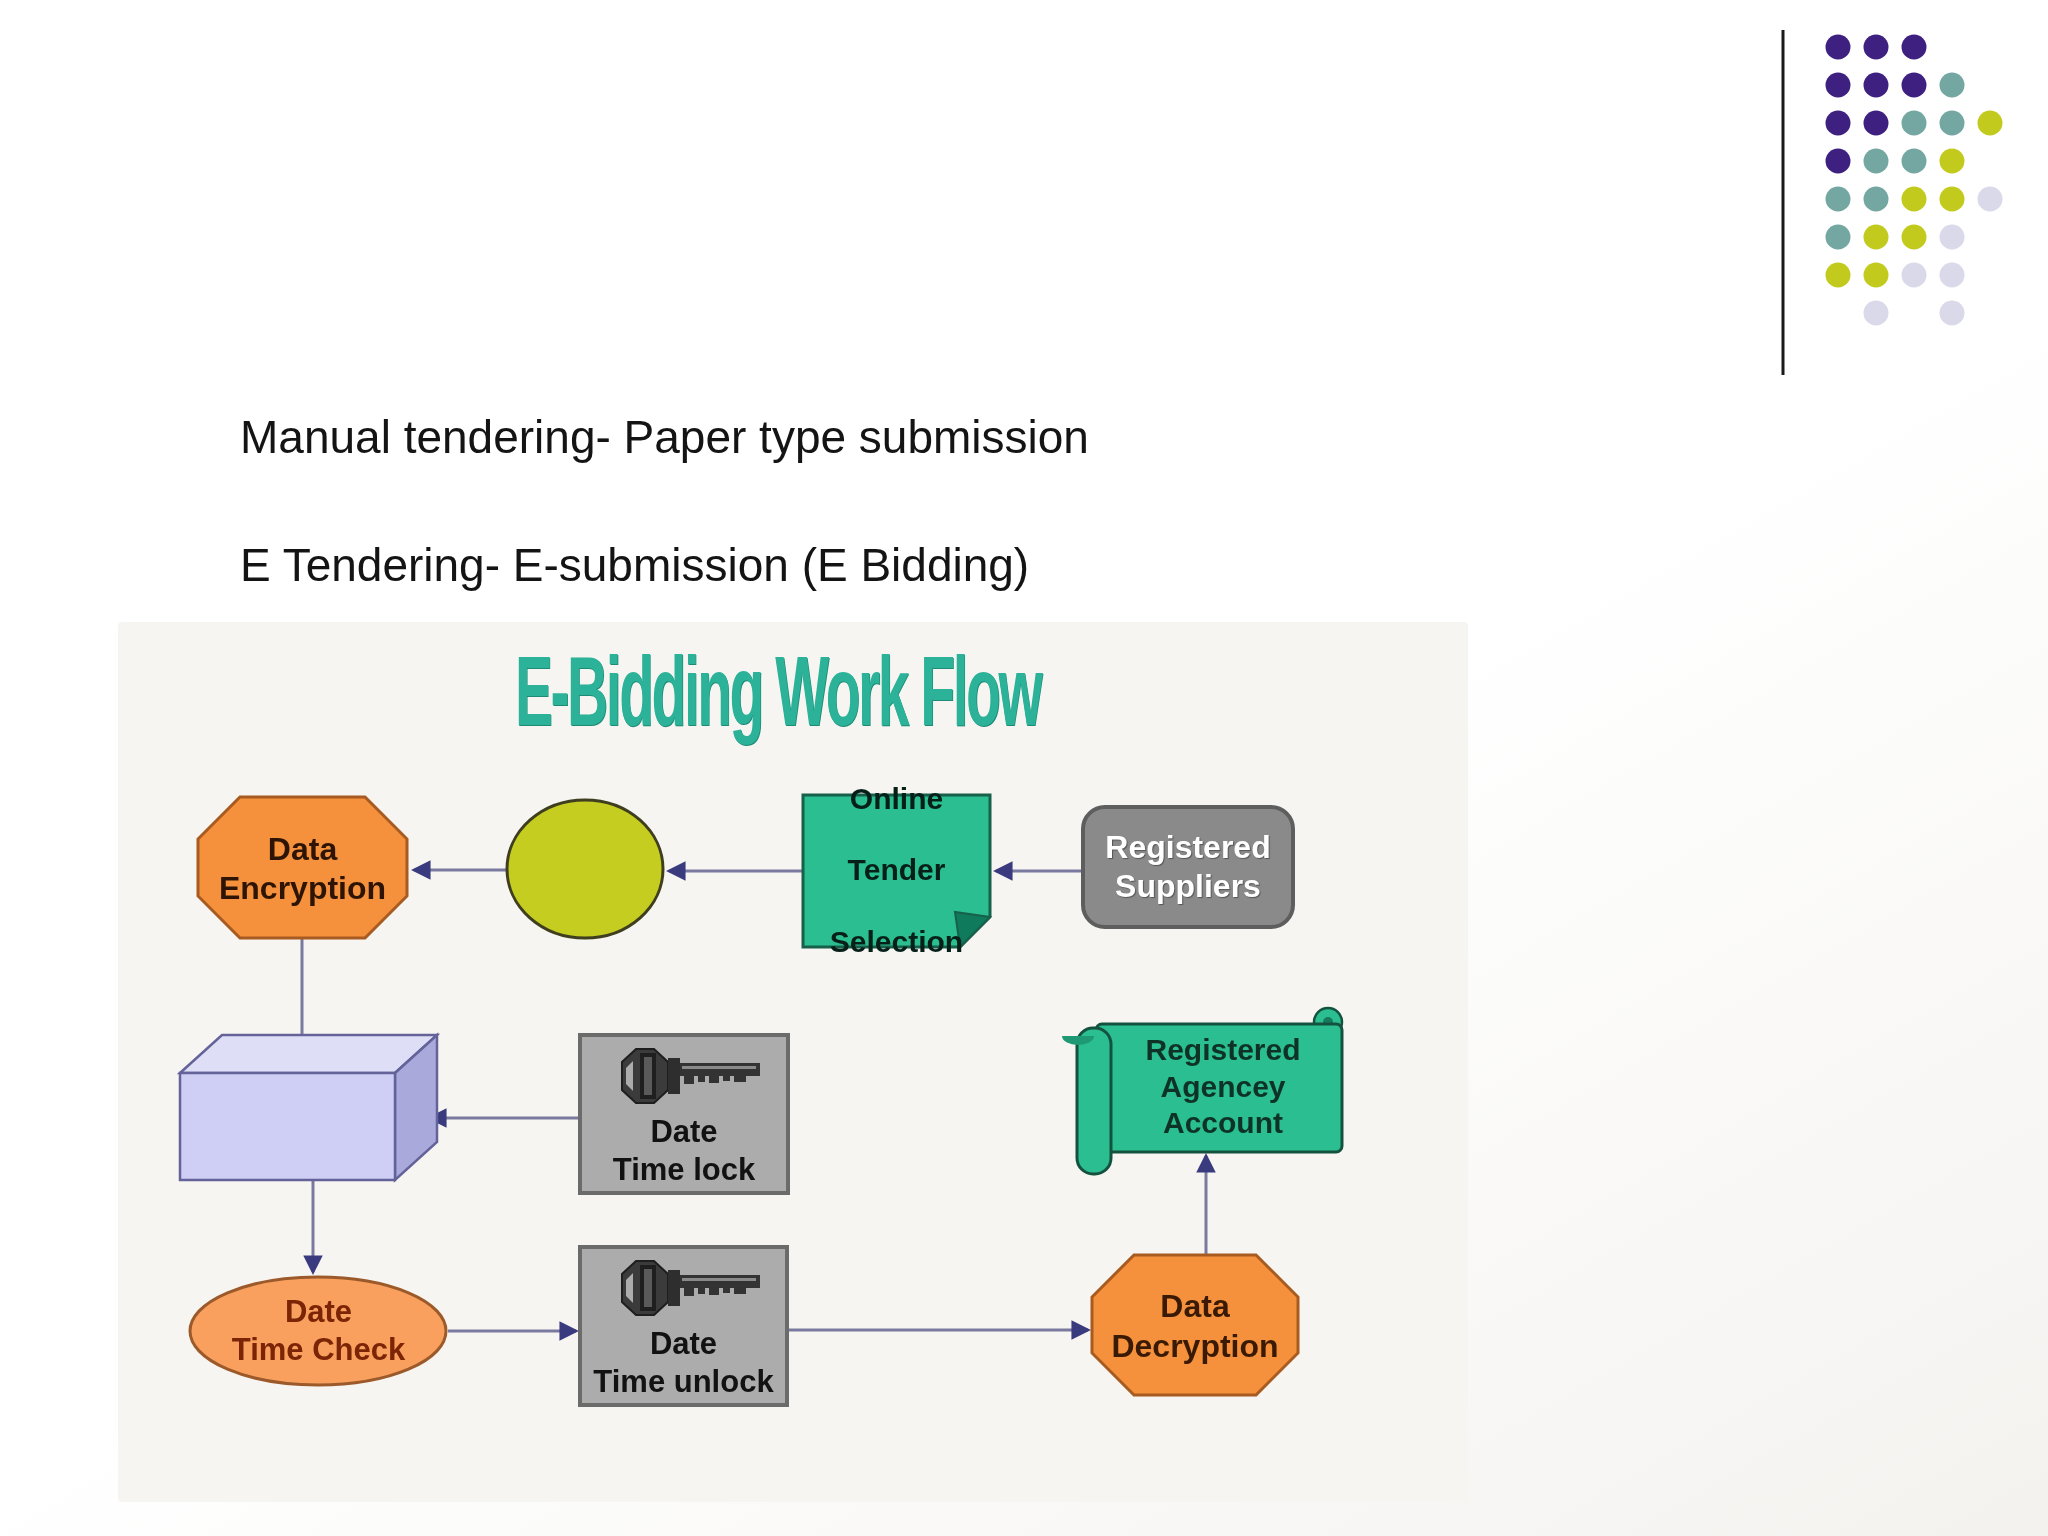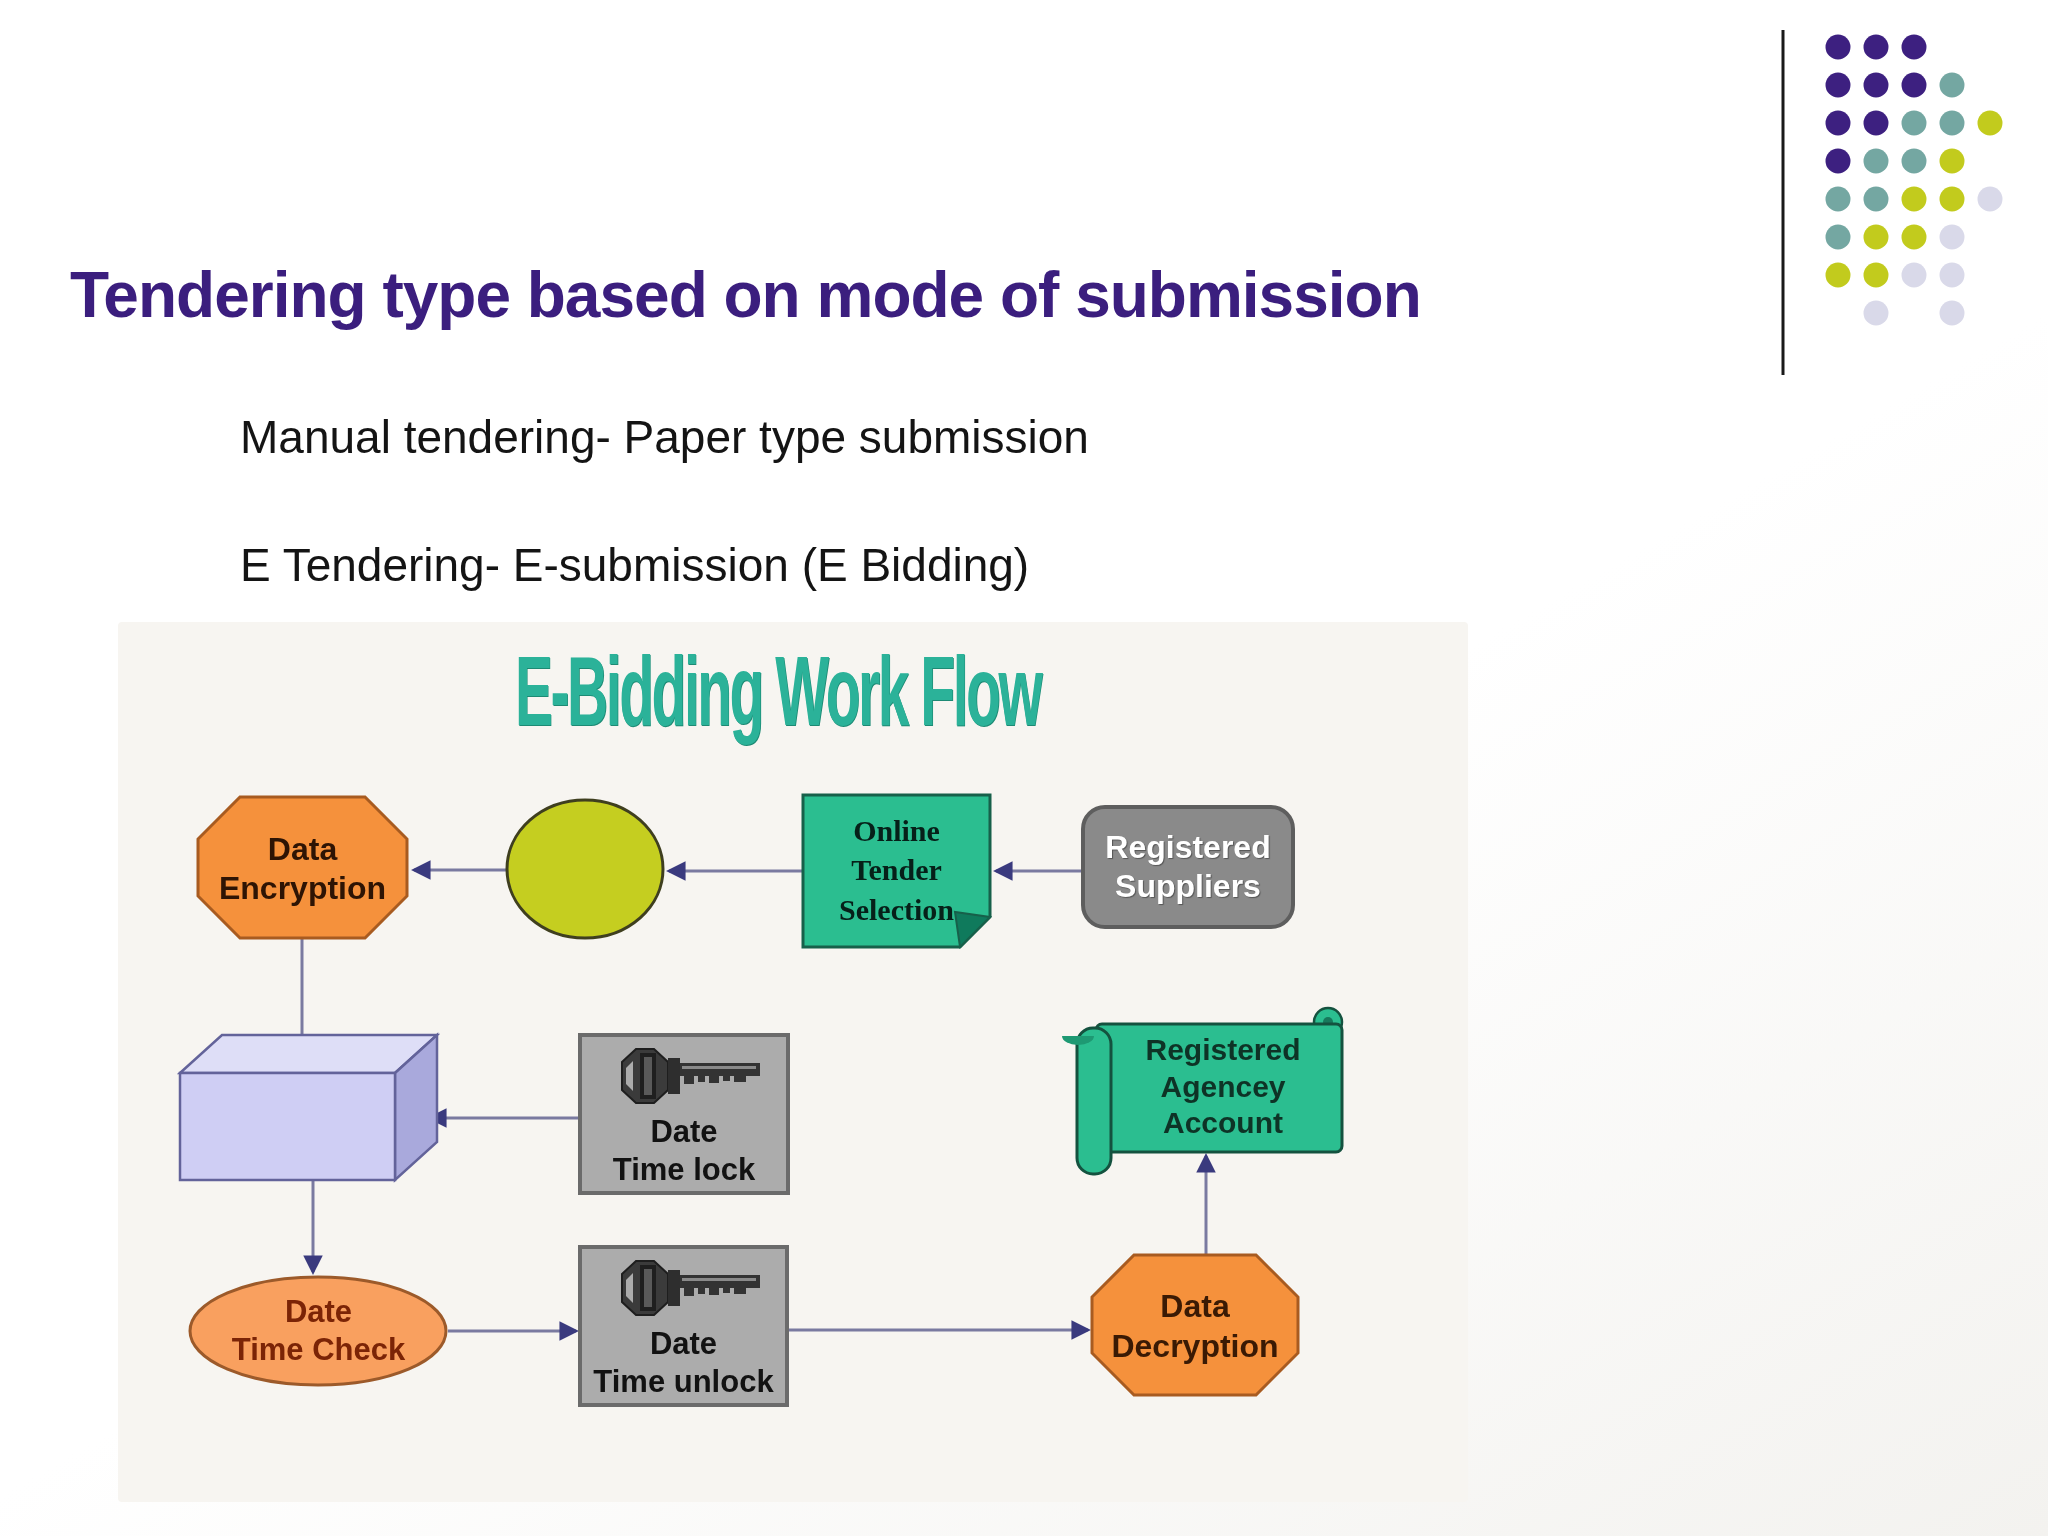--- a/index.html
+++ b/index.html
@@ -31,21 +31,21 @@
   }
   .node-label{
     display:flex;flex-direction:column;align-items:center;justify-content:center;
     text-align:center;font-weight:bold;line-height:1.22;pointer-events:none;
   }
   .node-label span{display:block;}
   .fs32{font-size:32px;} .fs31{font-size:31px;} .fs30{font-size:30px;}
   .c-enc{color:#2E1404;} .c-bid{color:#151500;} .c-sup{color:#ffffff;text-shadow:1px 1px 1px #555;}
   .c-folder{color:#1B1B55;} .c-gray{color:#121212;} .c-scroll{color:#0E3326;}
   .c-check{color:#7B2406;} .c-dec{color:#3A1A04;}
-  .serif{font-family:Liberation Serif, serif;line-height:1.32;}
+  .serif{font-family:Liberation Sans, sans-serif;line-height:1.32;gap:32px;}
   svg.layer{position:absolute;left:0;top:0;}
 </style>
 </head>
 <body>
 
 <div class="slide">
 
   <div class="abs flow-bg"></div>
 
   <svg class="layer" width="2048" height="420">
@@ -78,21 +78,20 @@
         <circle cx="1952" cy="237" r="12.5" fill="#D9D9E9"></circle>
         <circle cx="1838" cy="275" r="12.5" fill="#C2CB1D"></circle>
         <circle cx="1876" cy="275" r="12.5" fill="#C2CB1D"></circle>
         <circle cx="1914" cy="275" r="12.5" fill="#D9D9E9"></circle>
         <circle cx="1952" cy="275" r="12.5" fill="#D9D9E9"></circle>
         <circle cx="1876" cy="313" r="12.5" fill="#D9D9E9"></circle>
         <circle cx="1952" cy="313" r="12.5" fill="#D9D9E9"></circle>
       </g>
   </svg>
 
-  <div class="abs page-title">Tendering type based on mode of submission</div>
   <div class="abs bullet b1">Manual tendering- Paper type submission</div>
   <div class="abs bullet b2">E Tendering- E-submission (E Bidding)</div>
   <div class="abs flow-title">E-Bidding Work Flow</div>
 
   <svg class="layer" width="2048" height="1536">
     <defs>
       <marker id="arr" viewBox="0 0 10 10" refX="8.5" refY="5" markerWidth="6.5" markerHeight="6.5" orient="auto">
         <path d="M0,0 L10,5 L0,10 z" fill="#3A3A7E"></path>
       </marker>
     </defs>

